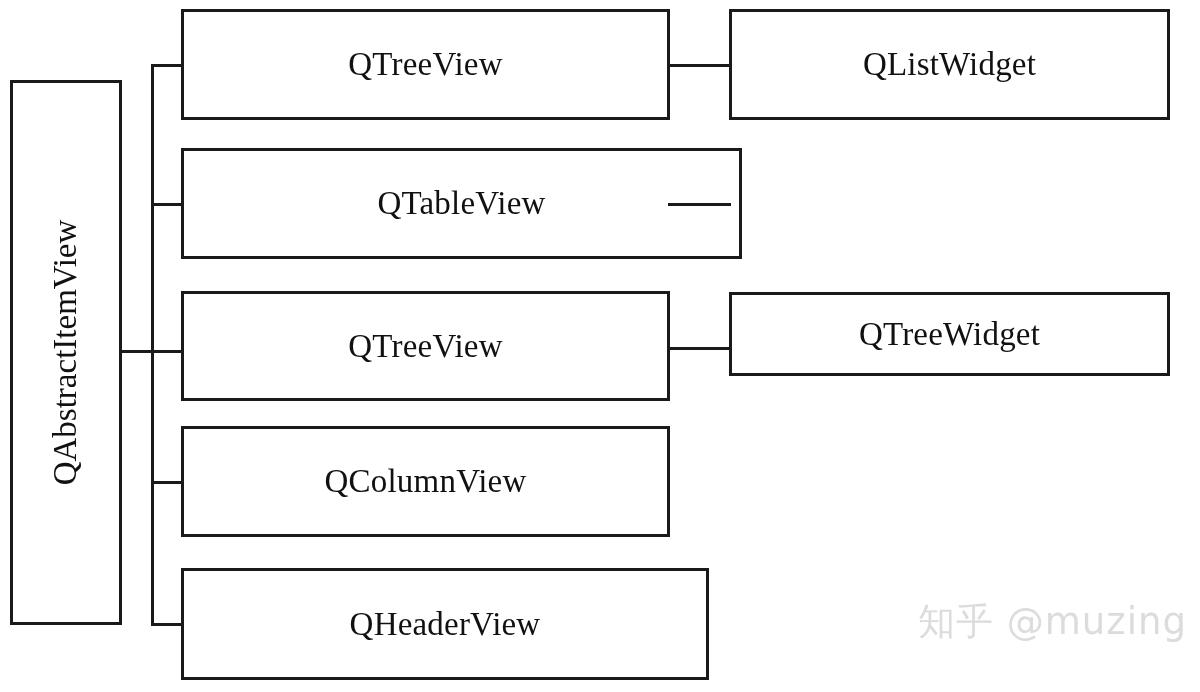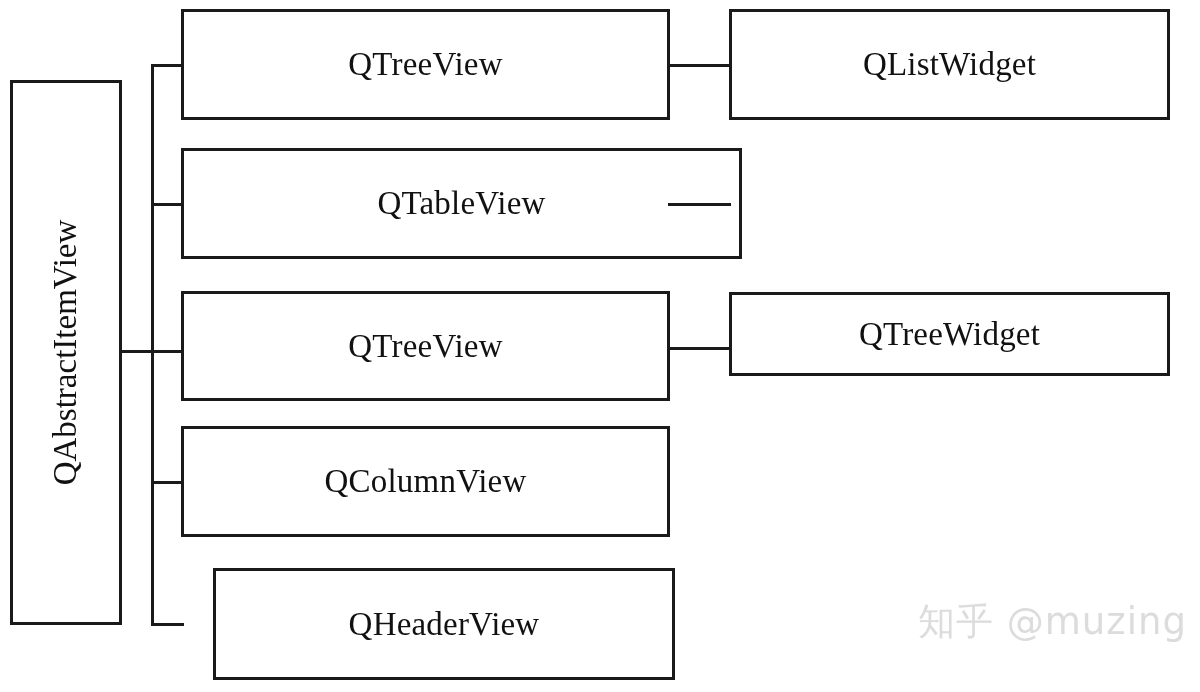--- a/index.html
+++ b/index.html
@@ -100,21 +100,21 @@
   </div>
 
   <div class="node" style="left:181px; top:291px; width:489px; height:110px;">
     <span>QTreeView</span>
   </div>
 
   <div class="node" style="left:181px; top:426px; width:489px; height:111px;">
     <span>QColumnView</span>
   </div>
 
-  <div class="node" style="left:181px; top:568px; width:462px; height:112px;margin-left:32px;">
+  <div class="node" style="left:181px; top:568px; width:528px; height:112px;">
     <span>QHeaderView</span>
   </div>
 
   <div class="lineh" style="left:668px; top:64px; width:63px;"></div>
   <div class="lineh" style="left:668px; top:203px; width:63px;"></div>
   <div class="lineh" style="left:668px; top:347px; width:63px;"></div>
 
   <div class="node" style="left:729px; top:9px; width:441px; height:111px;">
     <span>QListWidget</span>
   </div>

